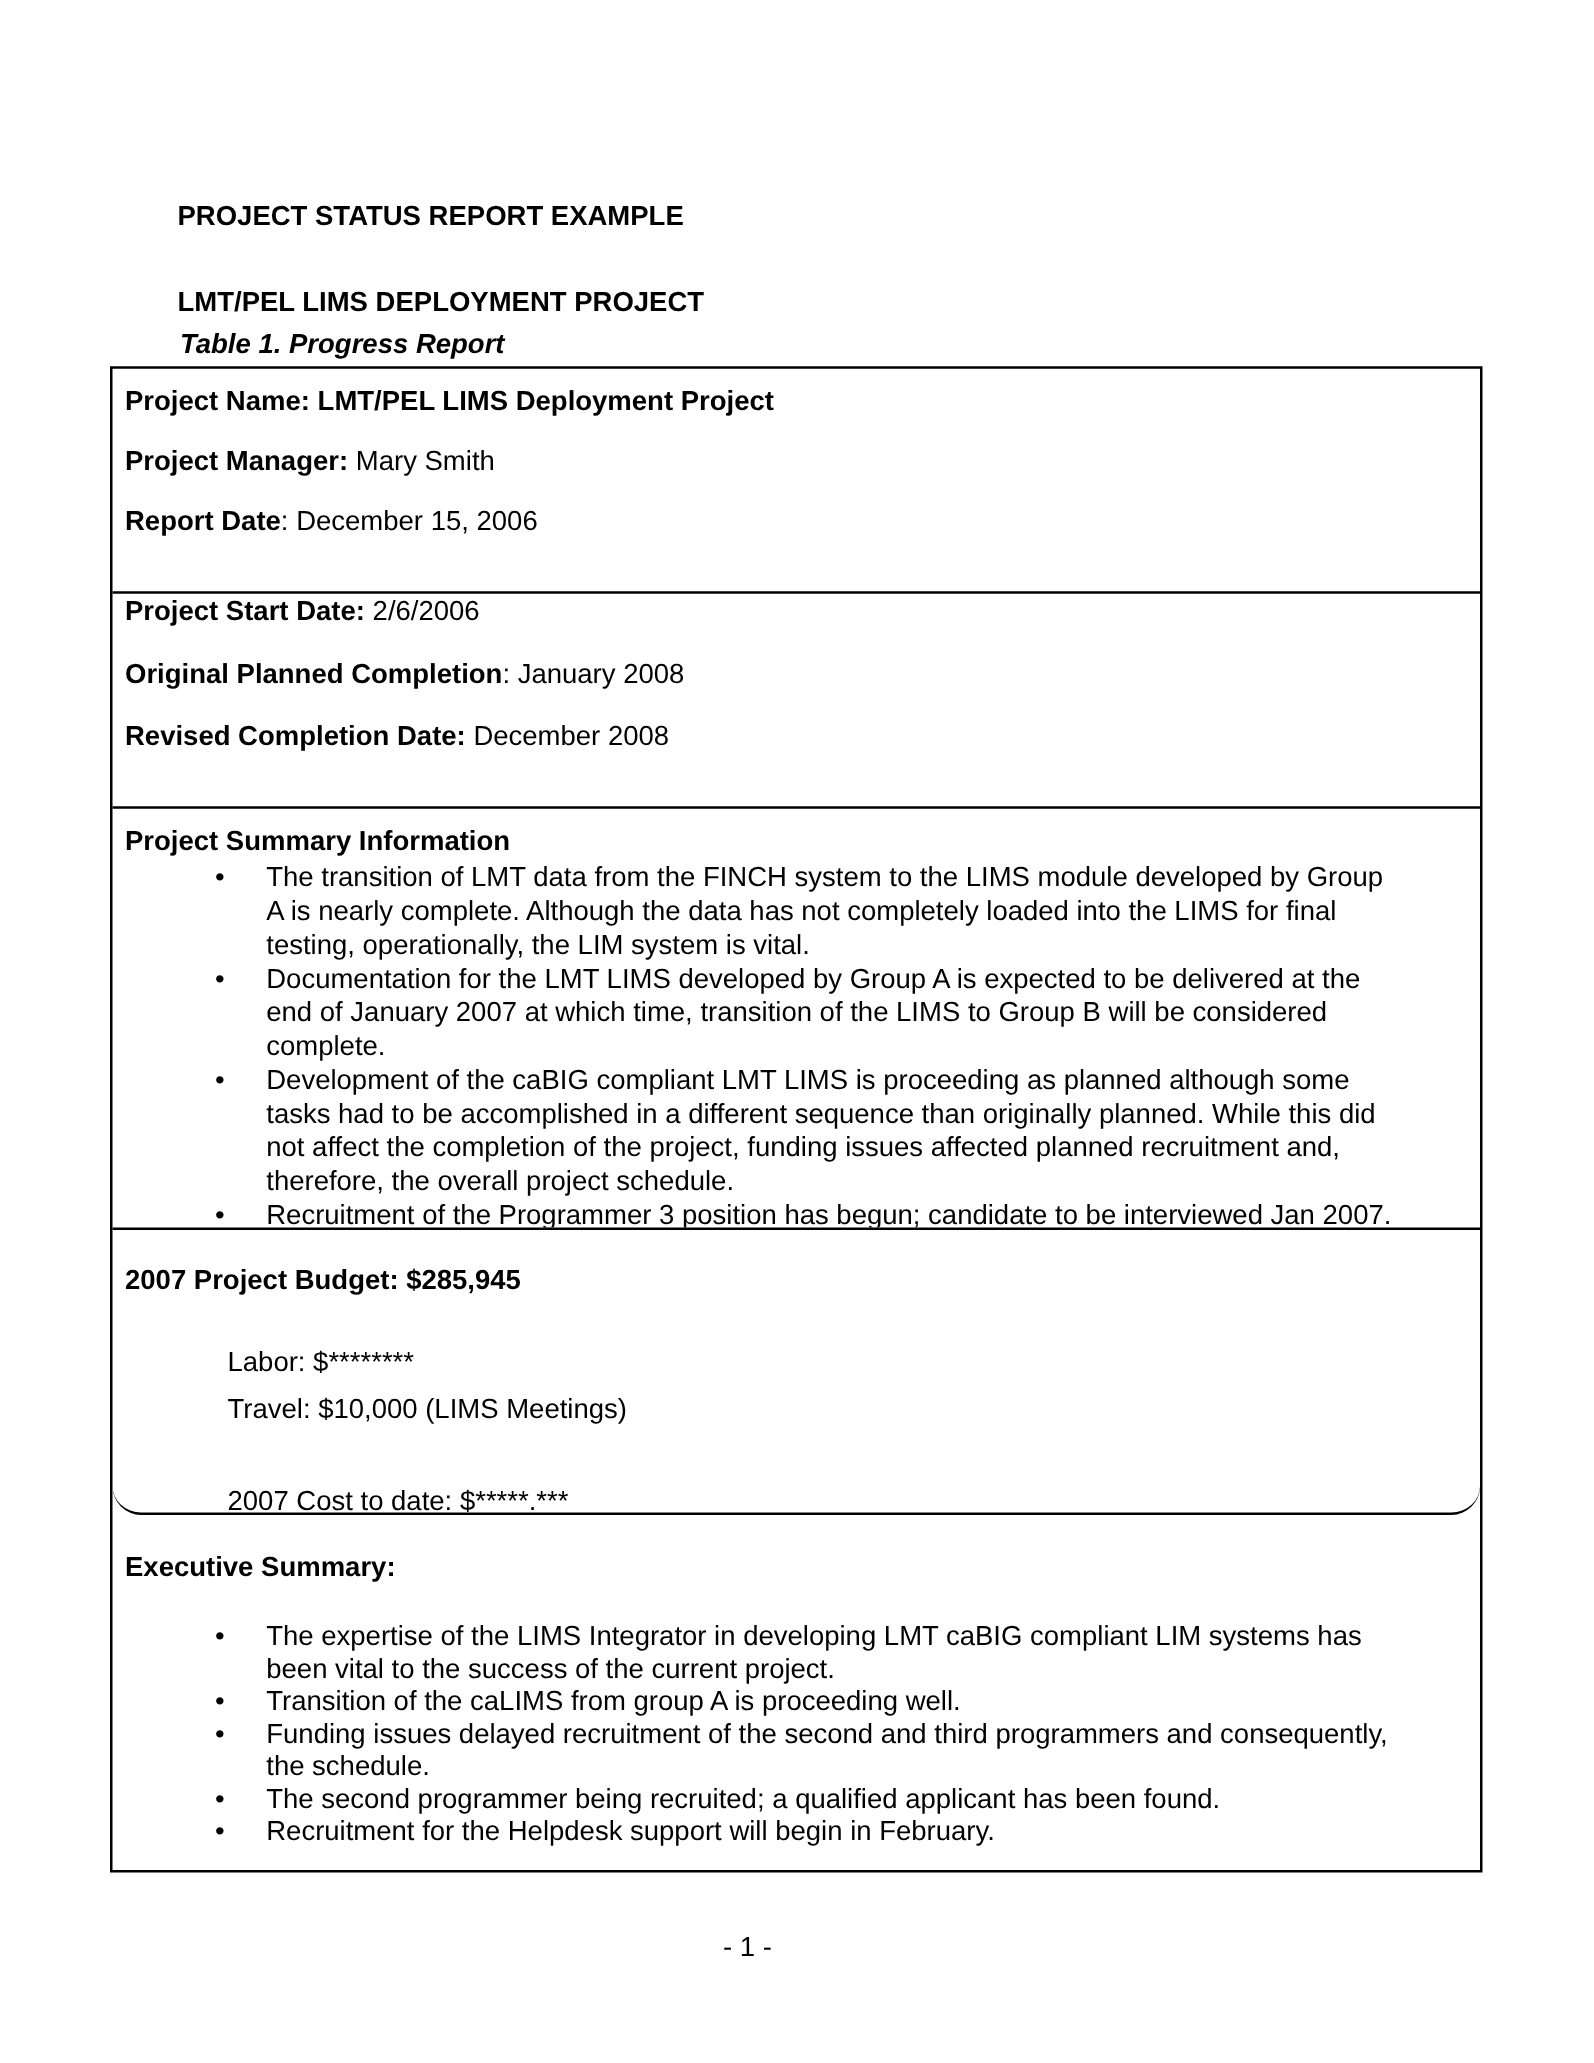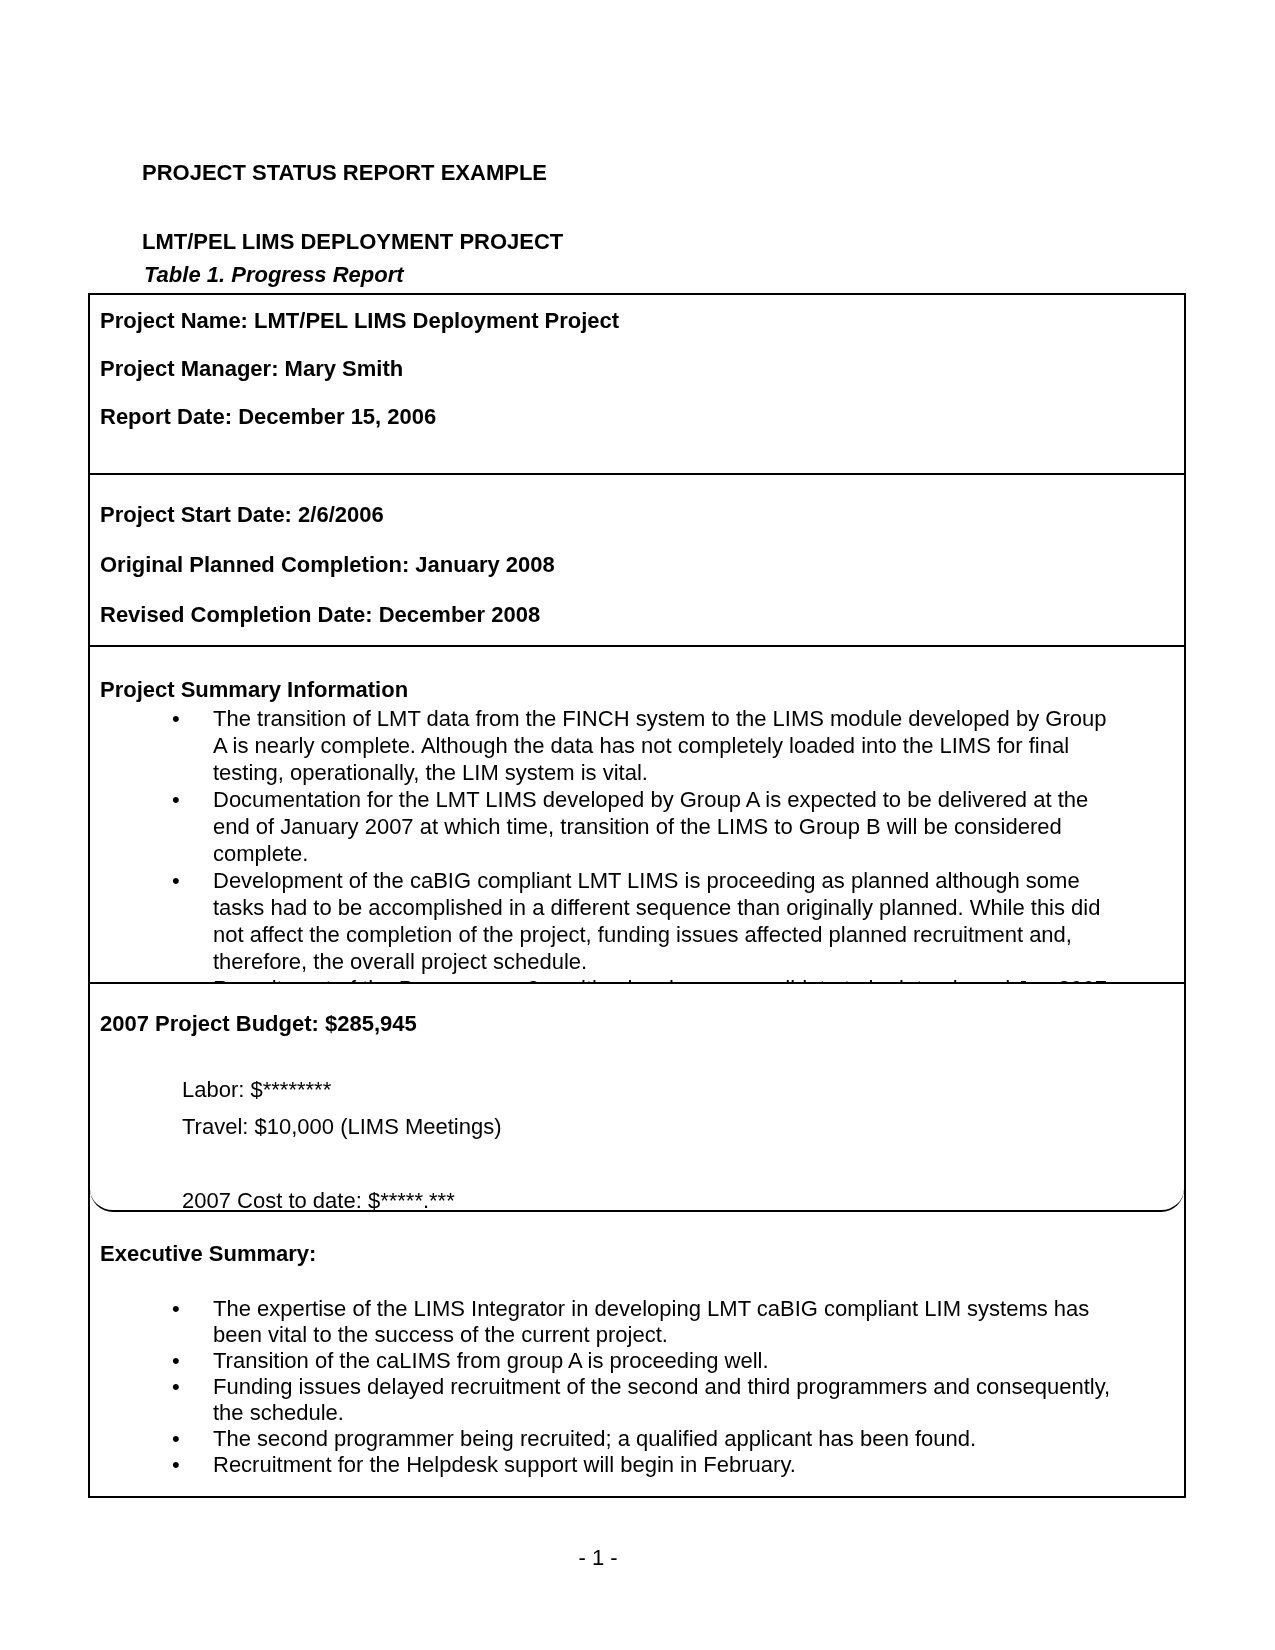--- a/index.html
+++ b/index.html
@@ -48,28 +48,28 @@
   .trow {
     box-sizing: border-box;
     border-bottom: 2px solid #000000;
     padding: 0 14px 0 10px;
     overflow: hidden;
     font-size: 22px;
     line-height: 27px;
   }
   .trow:last-child { border-bottom: none; }
   .row-identification { height: 180px; padding-top: 12px; }
-  .row-schedule       { height: 172px; padding-top: 26px; }
-  .row-summary        { height: 337px; padding-top: 29px; }
+  .row-schedule       { height: 172px; }
+  .row-summary        { height: 337px; padding-top: 12px; }
   .row-budget         { height: 228px; padding-top: 26px; border-radius: 23px; }
   .row-exec           { height: 284px; padding-top: 28px; }
   .field-line { margin: 0 0 21px 0; }
   .row-schedule .field-line { margin-bottom: 23px; }
   .lbl { font-weight: bold; }
-  .val { font-weight: bold; }
+  .val { font-weight: normal; }
   .val-bold { font-weight: bold; }
   .section-heading {
     font-weight: bold;
     margin: 0 0 2px 0;
   }
   ul.bullet-list {
     list-style: none;
     margin: 0;
     padding: 0;
   }

